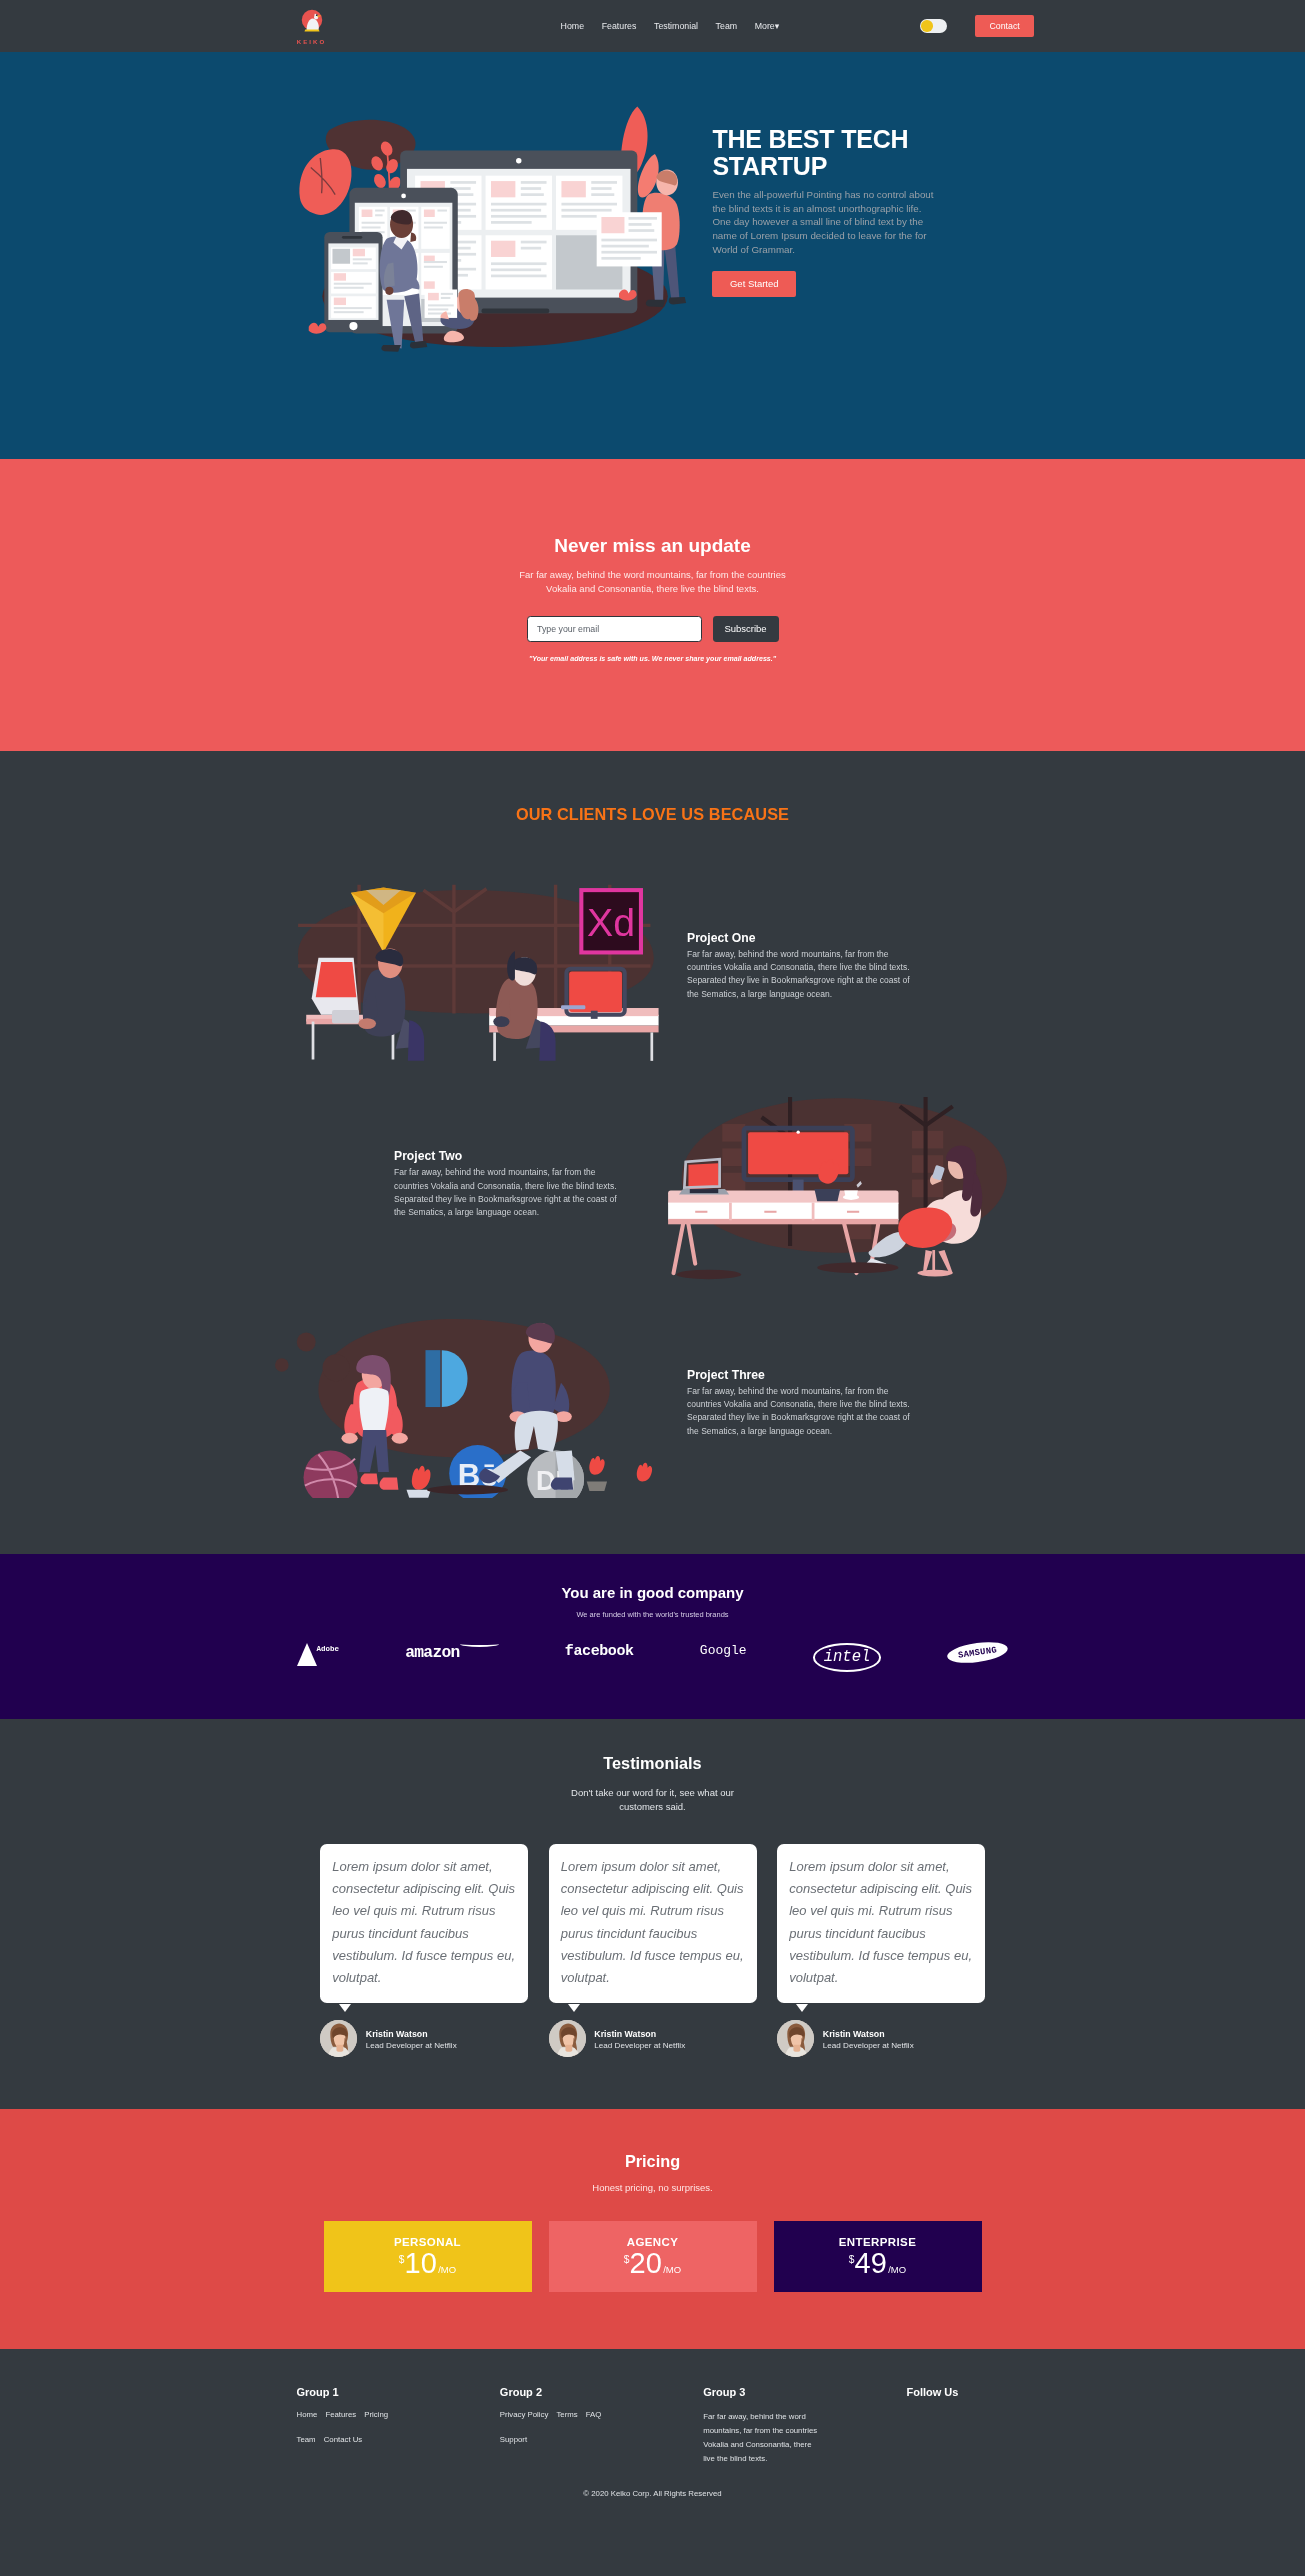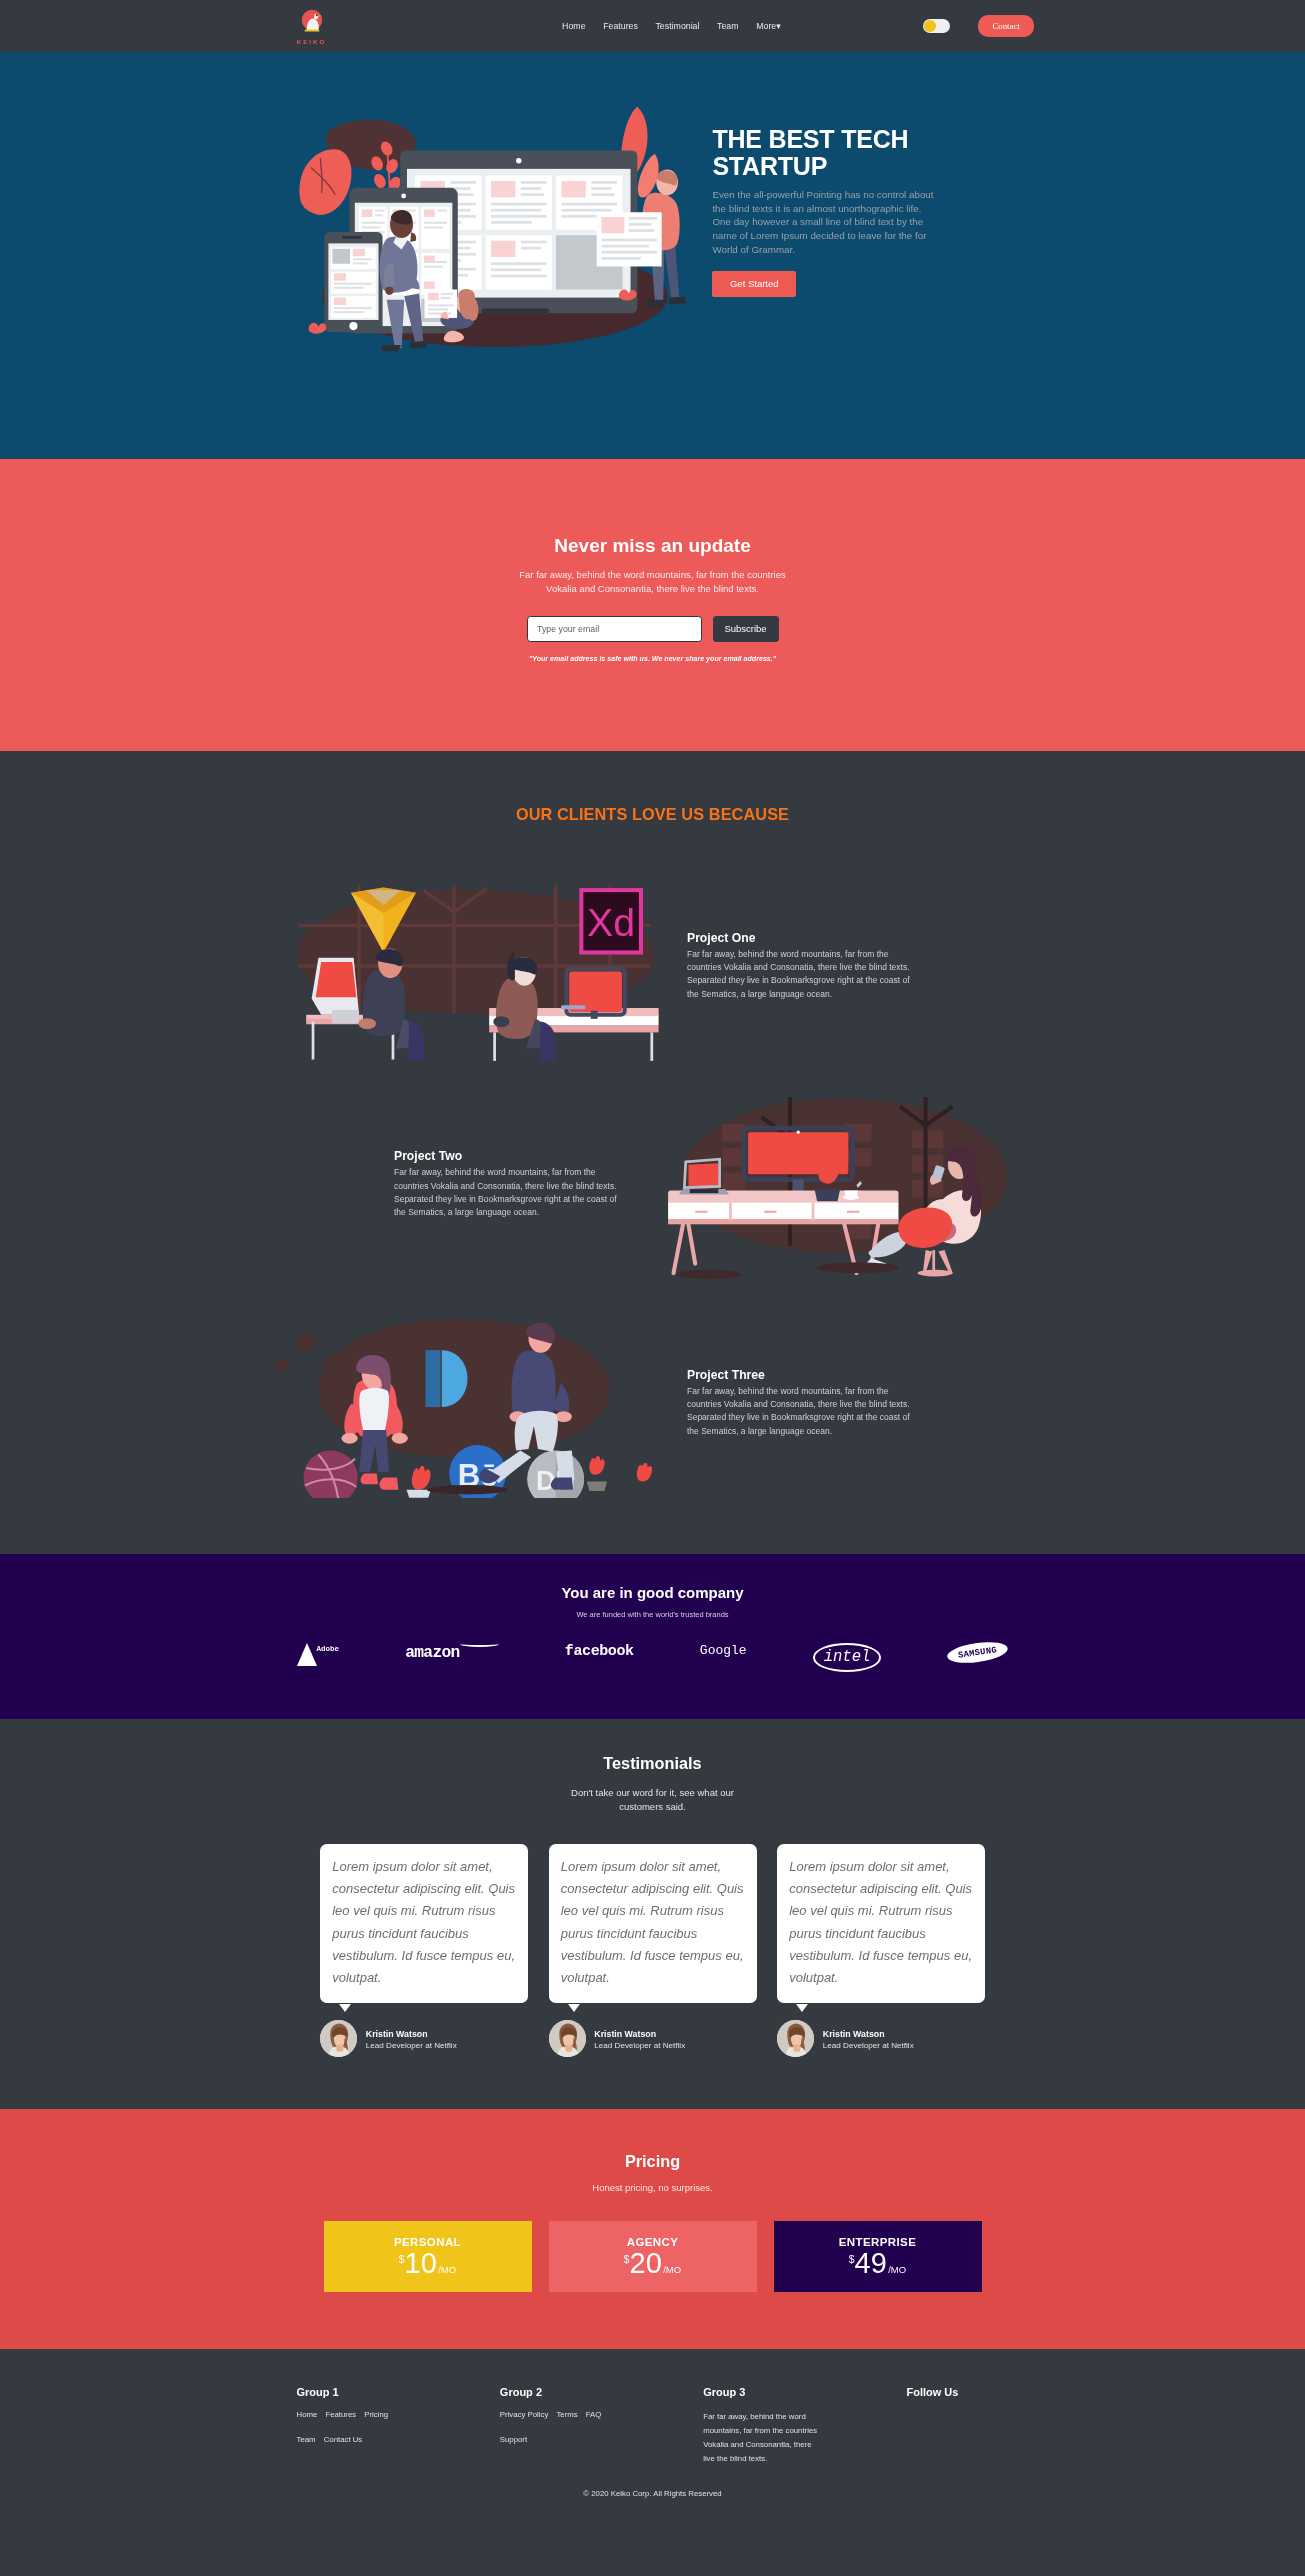--- a/index.html
+++ b/index.html
@@ -37,23 +37,23 @@
     color: #e8eaed; font-size: 8.8px; text-decoration: none; cursor: pointer;
     white-space: nowrap;
   }
   .nav-right { display: flex; align-items: center; gap: 28.5px; }
   .toggle {
     width: 27px; height: 14.2px; border-radius: 7.5px; background: #eef0f2;
     display: flex; align-items: center; padding: 1.4px; cursor: pointer;
   }
   .toggle-knob { width: 11.5px; height: 11.5px; border-radius: 50%; background: #f0c419; }
   .btn-contact {
-    background: #ee5b55; color: #fff; border: none; border-radius: 10px;
+    background: #ee5b55; color: #fff; border: none; border-radius: 2px;
     padding: 6.1px 14.2px; font-size: 8.8px; cursor: pointer;
-    font-family: Liberation Serif, serif;
+    font-family: Liberation Sans, sans-serif;
   }
 
   
   .hero {
     background: #0c4a6e; display: flex; justify-content: center;
     padding: 41px 0 95px 0;
   }
   .hero-inner { width: 763px; display: flex; align-items: flex-start; gap: 20.4px; }
   .hero-art { width: 421px; height: 271px; position: relative; flex: 0 0 421px; }
   .hero-text { flex: 1; padding-top: 33px; max-width: 224px; }

